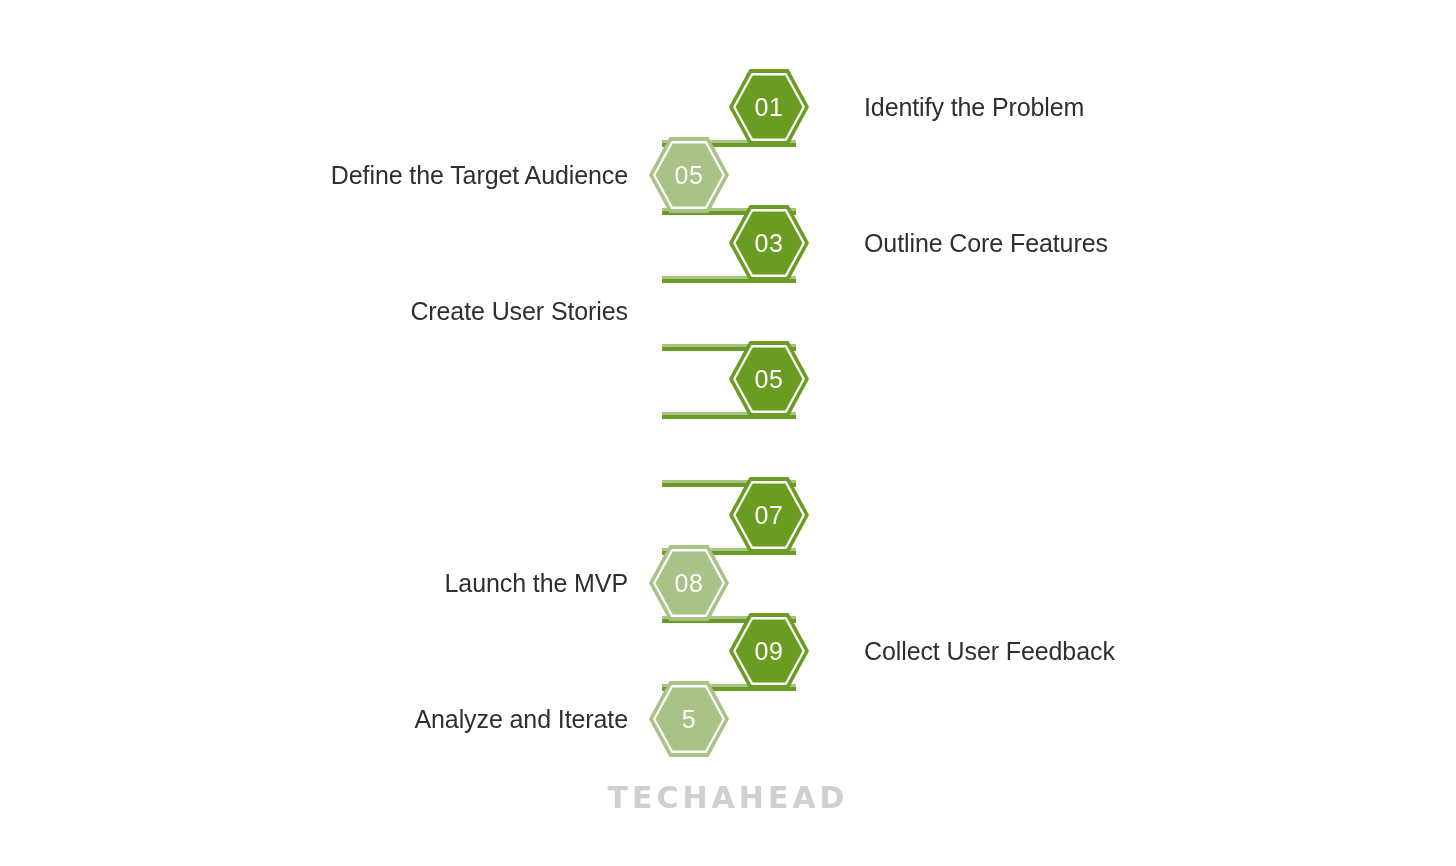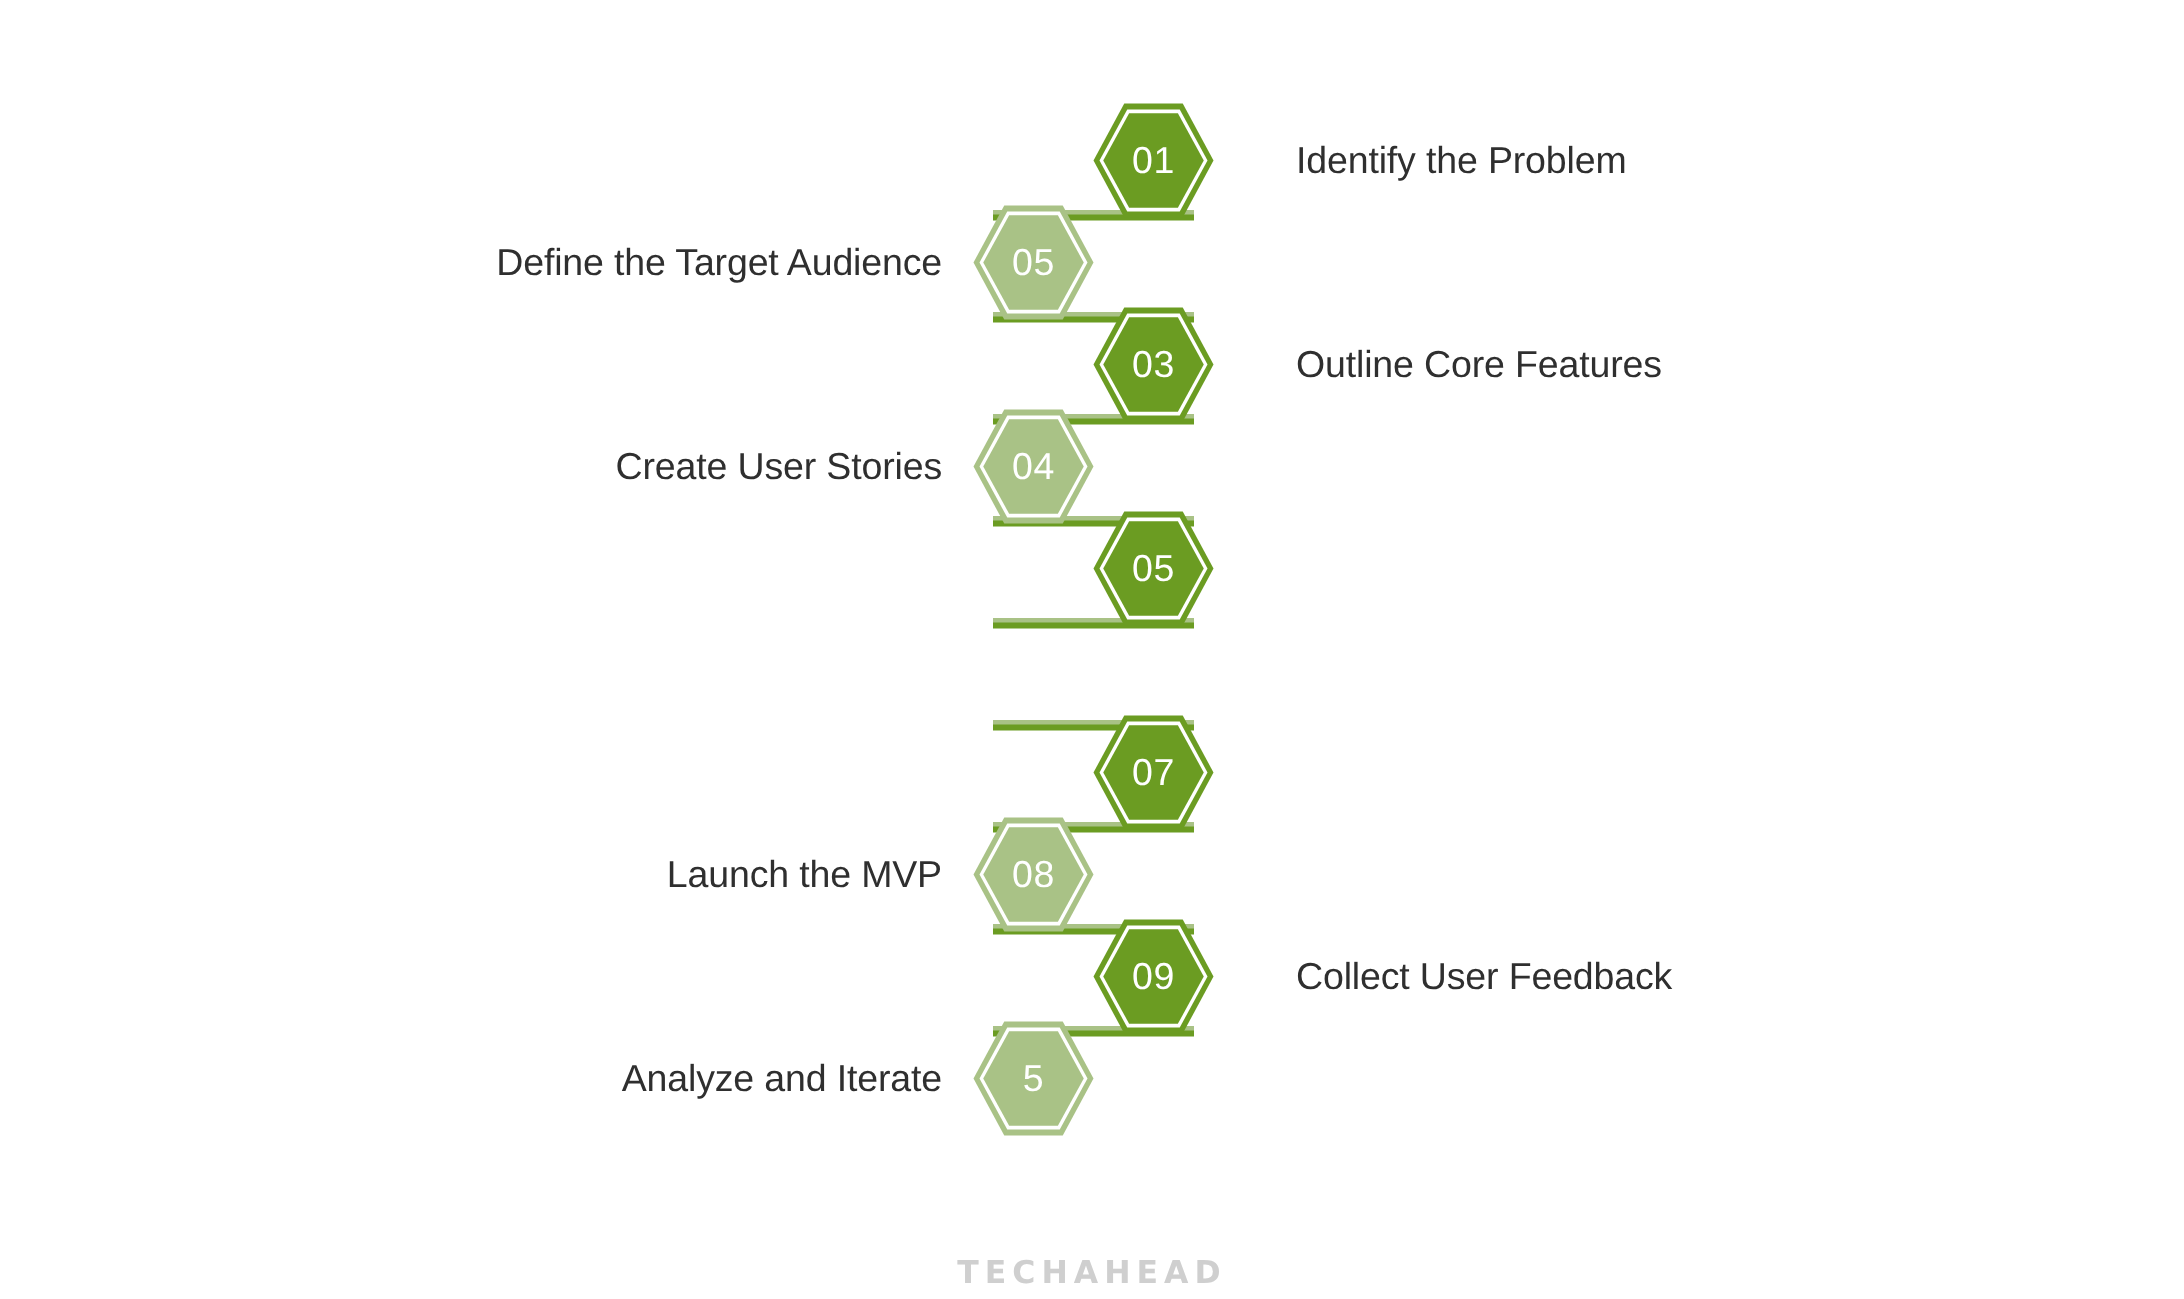--- a/index.html
+++ b/index.html
@@ -107,25 +107,25 @@
     left: 0;
     top: 0;
     width: 100%;
     height: 4px;
   }
 
   
   #watermark {
     position: absolute;
     left: 0;
-    top: 836px;
+    top: 780px;
     width: 1456px;
     text-align: center;
     font-family: "DejaVu Sans", sans-serif;
-    font-size: 21px;
+    font-size: 30px;
     font-weight: 700;
     letter-spacing: 4px;
     color: #cfcfcf;
     user-select: none;
   }
 </style>
 </head>
 <body>
 
 <div id="infographic">
@@ -192,28 +192,20 @@
         <svg class="hex-svg" viewBox="0 0 82 78">
           <polygon points="21.50,1.00 60.50,1.00 81.00,39.00 60.50,77.00 21.50,77.00 1.00,39.00" fill="#6b9c22"></polygon>
           <polygon points="19.50,1.00 54.50,1.00 73.00,35.00 54.50,69.00 19.50,69.00 1.00,35.00" fill="#ffffff" transform="translate(4,4)"></polygon>
           <polygon points="18.25,1.00 50.75,1.00 68.00,32.50 50.75,64.00 18.25,64.00 1.00,32.50" fill="#6b9c22" transform="translate(6.5,6.5)"></polygon>
         </svg>
         <div class="hex-num">03</div>
       </div>
       <div class="label on-right">Outline Core Features</div>
     </div>
     <div class="step" style="top: 272px;">
-      <div class="hex-wrap left">
-        <svg class="hex-svg" viewBox="0 0 82 78">
-          <polygon points="21.50,1.00 60.50,1.00 81.00,39.00 60.50,77.00 21.50,77.00 1.00,39.00" fill="#a9c286"></polygon>
-          <polygon points="19.50,1.00 54.50,1.00 73.00,35.00 54.50,69.00 19.50,69.00 1.00,35.00" fill="#ffffff" transform="translate(4,4)"></polygon>
-          <polygon points="18.25,1.00 50.75,1.00 68.00,32.50 50.75,64.00 18.25,64.00 1.00,32.50" fill="#a9c286" transform="translate(6.5,6.5)"></polygon>
-        </svg>
-        <div class="hex-num">04</div>
-      </div>
       <div class="label on-left">Create User Stories</div>
     </div>
     <div class="step" style="top: 340px;">
       <div class="hex-wrap right">
         <svg class="hex-svg" viewBox="0 0 82 78">
           <polygon points="21.50,1.00 60.50,1.00 81.00,39.00 60.50,77.00 21.50,77.00 1.00,39.00" fill="#6b9c22"></polygon>
           <polygon points="19.50,1.00 54.50,1.00 73.00,35.00 54.50,69.00 19.50,69.00 1.00,35.00" fill="#ffffff" transform="translate(4,4)"></polygon>
           <polygon points="18.25,1.00 50.75,1.00 68.00,32.50 50.75,64.00 18.25,64.00 1.00,32.50" fill="#6b9c22" transform="translate(6.5,6.5)"></polygon>
         </svg>
         <div class="hex-num">05</div>

